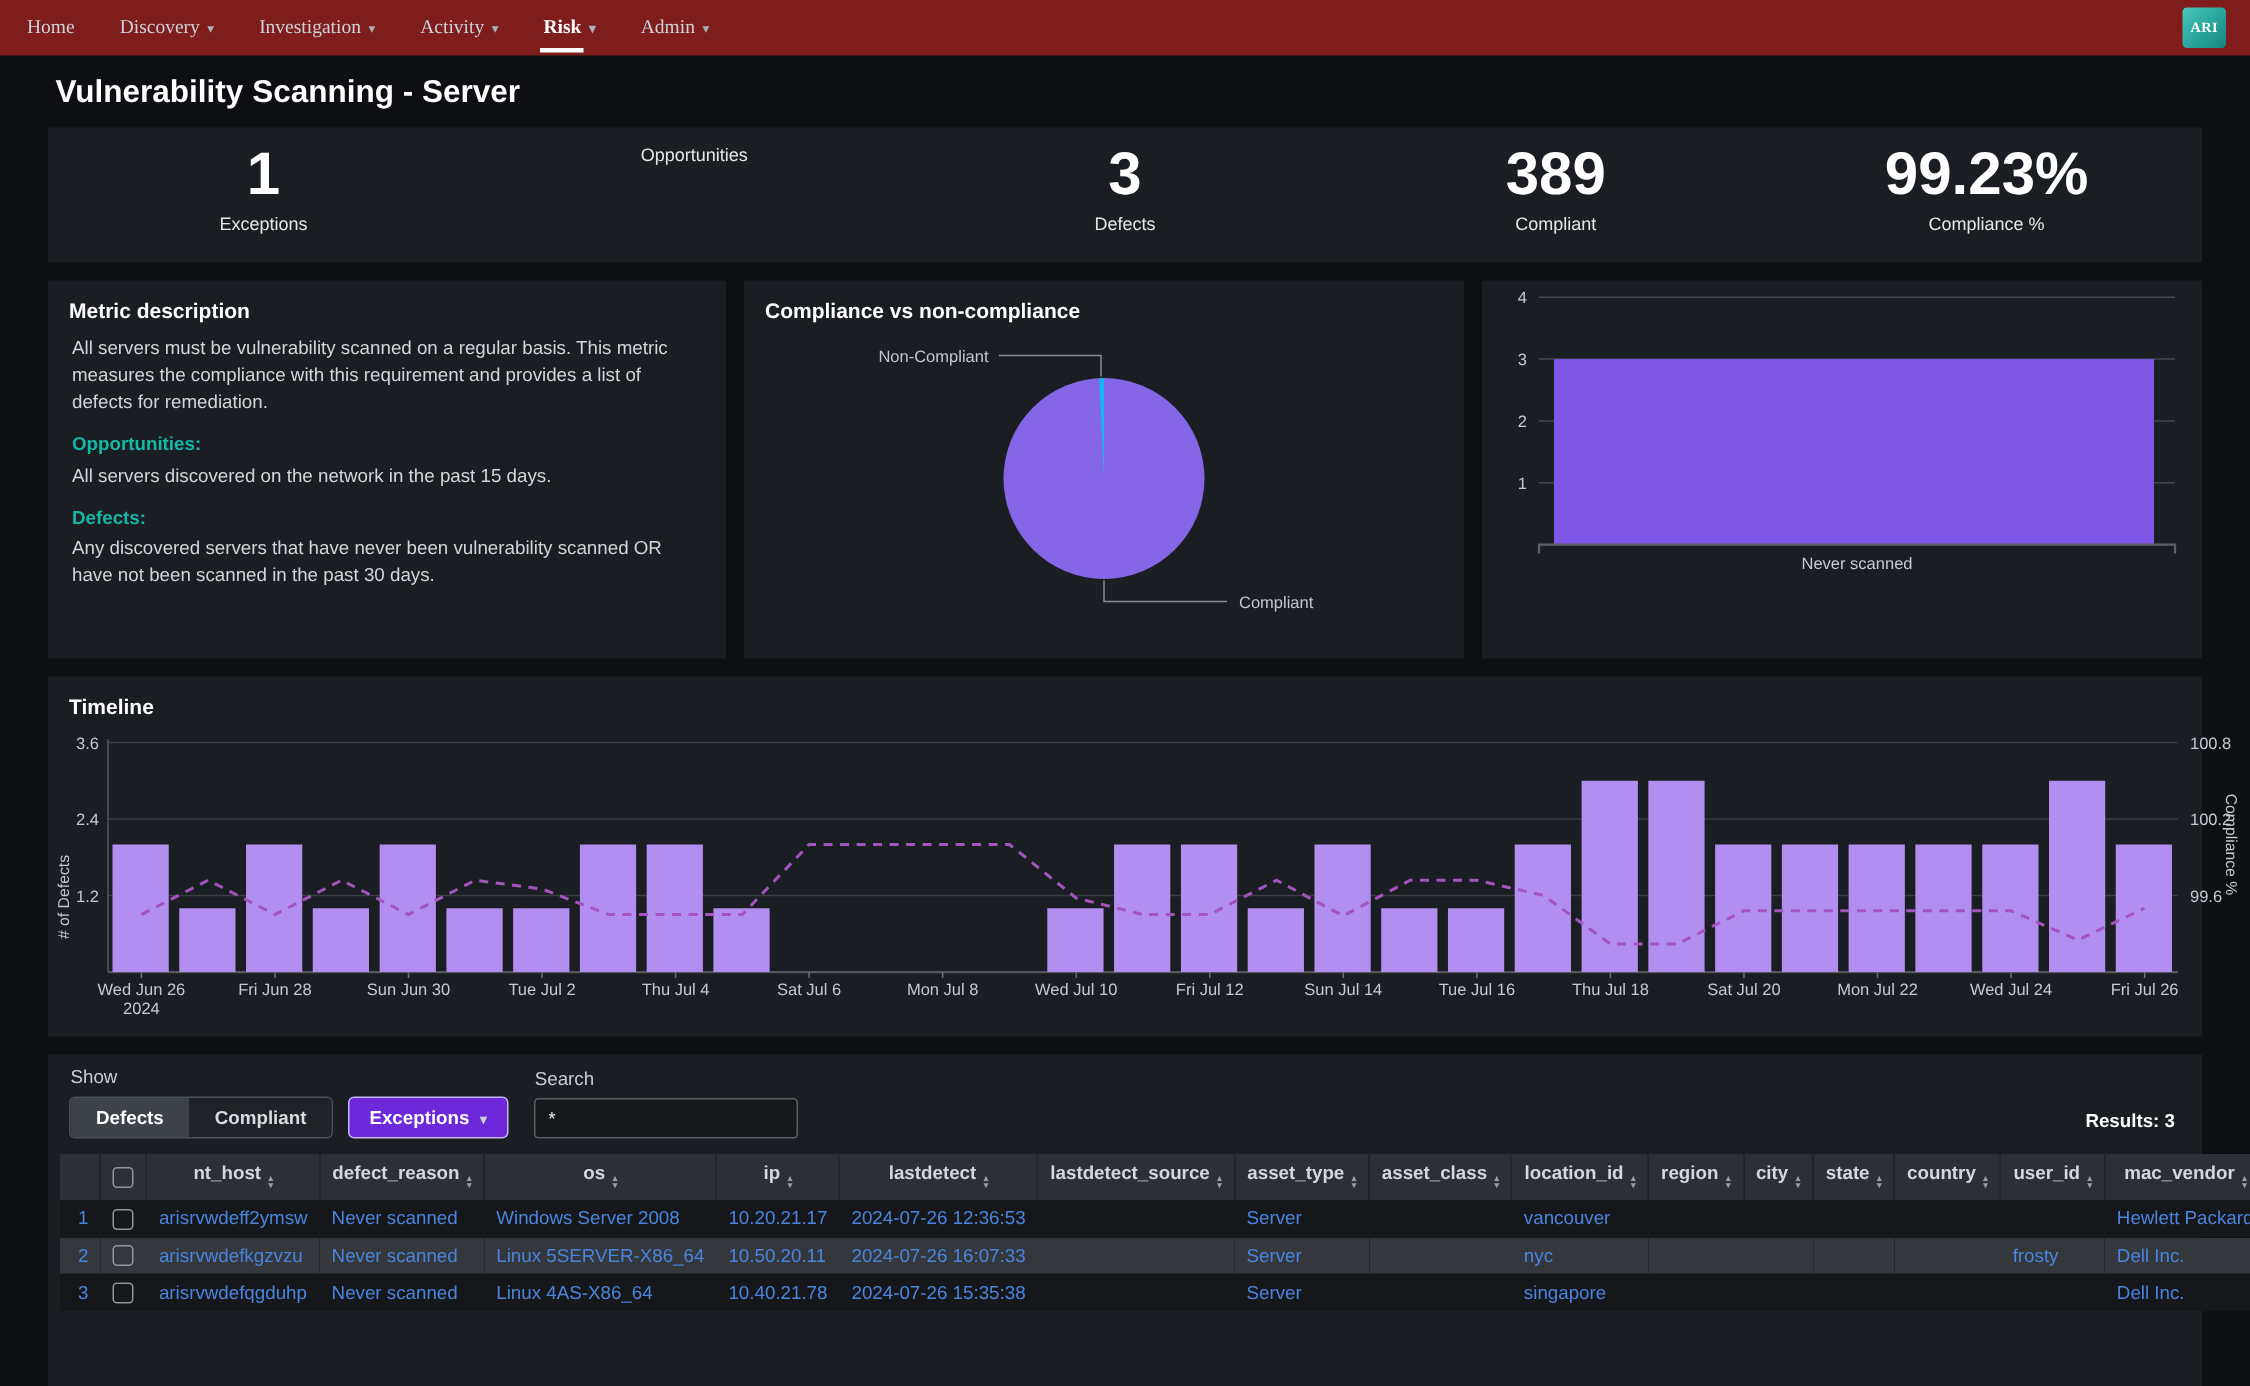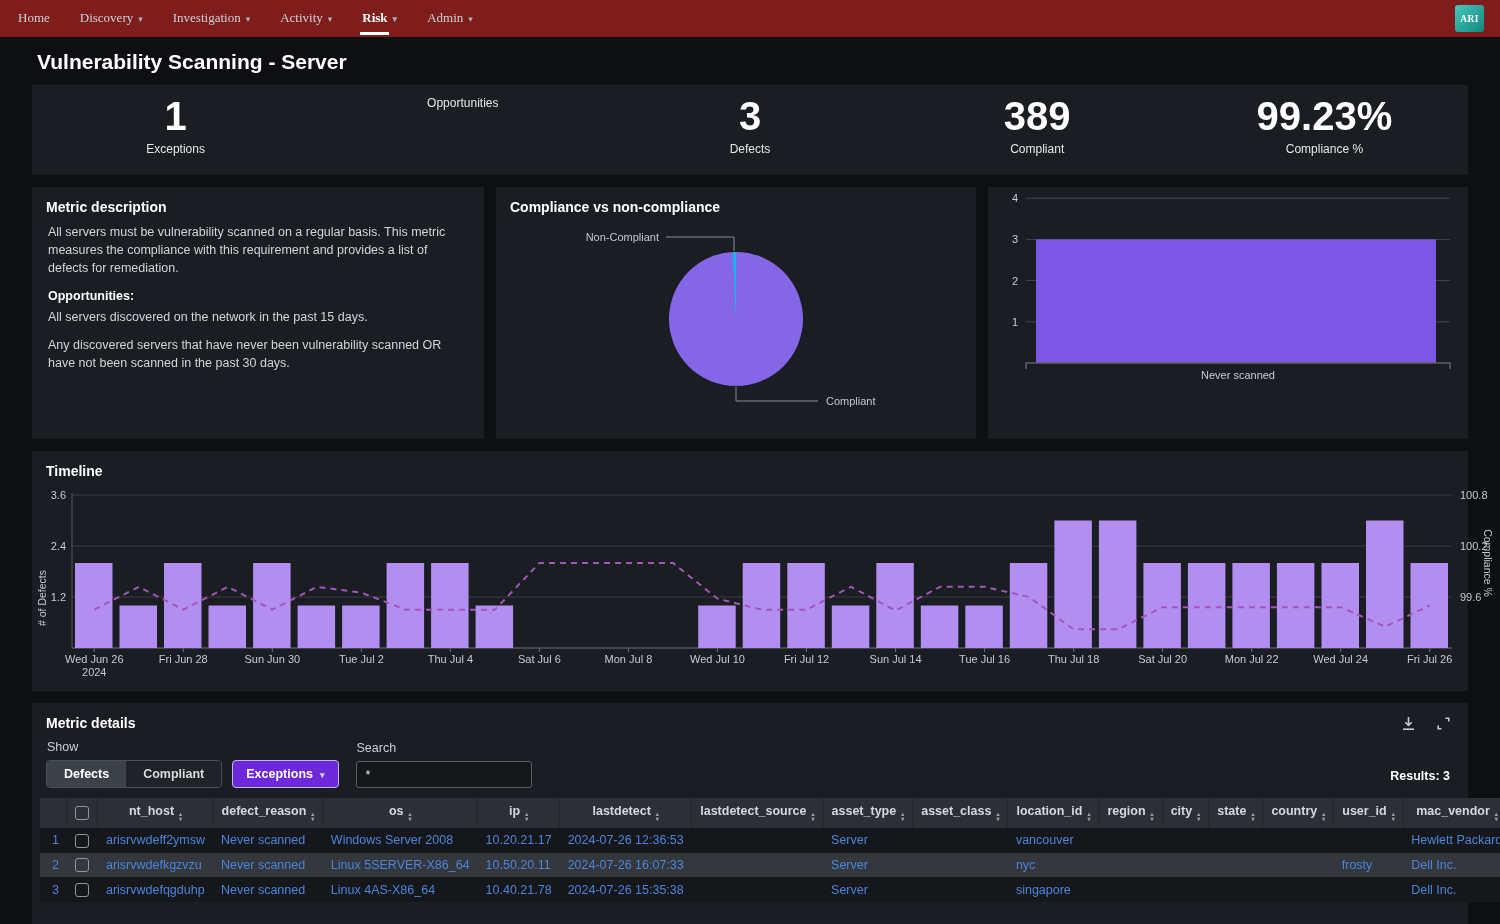--- a/index.html
+++ b/index.html
@@ -48,21 +48,21 @@
   .kpi-panel { height:90px; background:#1a1d22; display:flex; margin-bottom:12px; }
   .kpi { flex:1; text-align:center; padding-top:8px; }
   .kpi-value { font-size:40px; font-weight:bold; color:#fff; line-height:46px; }
   .kpi-label { font-size:12px; color:#e4e7ea; margin-top:3px; }
 
   
   .panel-row { display:flex; gap:12px; margin-bottom:12px; }
   .panel-row .panel { width:480px; height:252px; }
   .desc-body { padding:2px 16px 0; font-size:12.5px; color:#d2d5d9; line-height:1.45; }
   .desc-body p { margin:2px 0 10px; }
-  .desc-body h3 { font-size:12.5px; color:#ffffff; margin:10px 0 2px; }
+  .desc-body h3 { font-size:12.5px; color:#14b8a6; margin:10px 0 2px; }
 
   .panel svg { display:block; }
 
   
   .timeline-panel { height:240px; margin-bottom:12px; }
 
   
   .details-panel { height:232px; position:relative; }
   .details-header { display:flex; justify-content:space-between; align-items:flex-start; padding:12px 16px 0 14px; }
   .details-header h2 { padding:0; }
@@ -153,20 +153,21 @@
       </section>
 
     <div class="panel-row">
       <section class="panel">
         <h2>Metric description</h2>
         <div class="desc-body">
           <p>All servers must be vulnerability scanned on a regular basis. This metric measures the compliance with this requirement and provides a list of defects for remediation.</p>
           <div id="desc-sections">
               <h3>Opportunities:</h3>
               <p>All servers discovered on the network in the past 15 days.</p>
+              <h3>Defects:</h3>
               <p>Any discovered servers that have never been vulnerability scanned OR have not been scanned in the past 30 days.</p>
             </div>
         </div>
       </section>
 
       <section class="panel">
         <h2>Compliance vs non-compliance</h2>
         <svg id="pie-svg" width="480" height="196" viewBox="0 0 480 196">
             <circle cx="240" cy="100" r="67" fill="#8566e6"></circle>
             <path d="M240,100 L236.8,33.1 A67,67 0 0 1 240,33 Z" fill="#12b7f0"></path>
@@ -268,32 +269,20 @@
           <text x="1219.6774193548388" y="180" text-anchor="middle" fill="#c6cad0" font-size="11">Mon Jul 22</text>
           <line x1="1308.7096774193549" y1="165" x2="1308.7096774193549" y2="169" stroke="#6a6d72" stroke-width="1"></line>
           <text x="1308.7096774193549" y="180" text-anchor="middle" fill="#c6cad0" font-size="11">Wed Jul 24</text>
           <line x1="1397.741935483871" y1="165" x2="1397.741935483871" y2="169" stroke="#6a6d72" stroke-width="1"></line>
           <text x="1397.741935483871" y="180" text-anchor="middle" fill="#c6cad0" font-size="11">Fri Jul 26</text>
           <polyline points="62.3,126.7 106.8,103.8 151.3,126.7 195.8,103.8 240.3,126.7 284.8,103.8 329.4,109.7 373.9,126.7 418.4,126.7 462.9,126.7 507.4,80.0 551.9,80.0 596.5,80.0 641.0,80.0 685.5,115.7 730.0,126.7 774.5,126.7 819.0,103.8 863.5,127.6 908.1,103.8 952.6,103.8 997.1,114.0 1041.6,146.3 1086.1,146.3 1130.6,124.2 1175.2,124.2 1219.7,124.2 1264.2,124.2 1308.7,124.2 1353.2,143.7 1397.7,122.5" fill="none" stroke="#a455bd" stroke-width="2" stroke-dasharray="6 5"></polyline>
         </svg>
     </section>
 
     <section class="panel details-panel">
-      <div class="details-header">
-        <h2>Metric details</h2>
-        <div class="header-icons">
-          <svg class="hicon" width="17" height="17" viewBox="0 0 17 17">
-            <path d="M8.5 2v8M5.3 7.2l3.2 3.2 3.2-3.2" stroke="#c6cbd1" stroke-width="1.6" fill="none"></path>
-            <path d="M3 14.2h11" stroke="#c6cbd1" stroke-width="1.6"></path>
-          </svg>
-          <svg class="hicon" width="17" height="17" viewBox="0 0 17 17">
-            <path d="M10.5 3.2h3.3v3.3M6.5 13.8H3.2v-3.3" stroke="#c6cbd1" stroke-width="1.6" fill="none"></path>
-          </svg>
-        </div>
-      </div>
 
       <div class="controls">
         <div>
           <div class="ctl-label">Show</div>
           <div style="display:flex; align-items:center;">
             <div class="segmented">
               <button class="seg active">Defects</button>
               <button class="seg">Compliant</button>
             </div>
             <button class="dropdown-btn">

